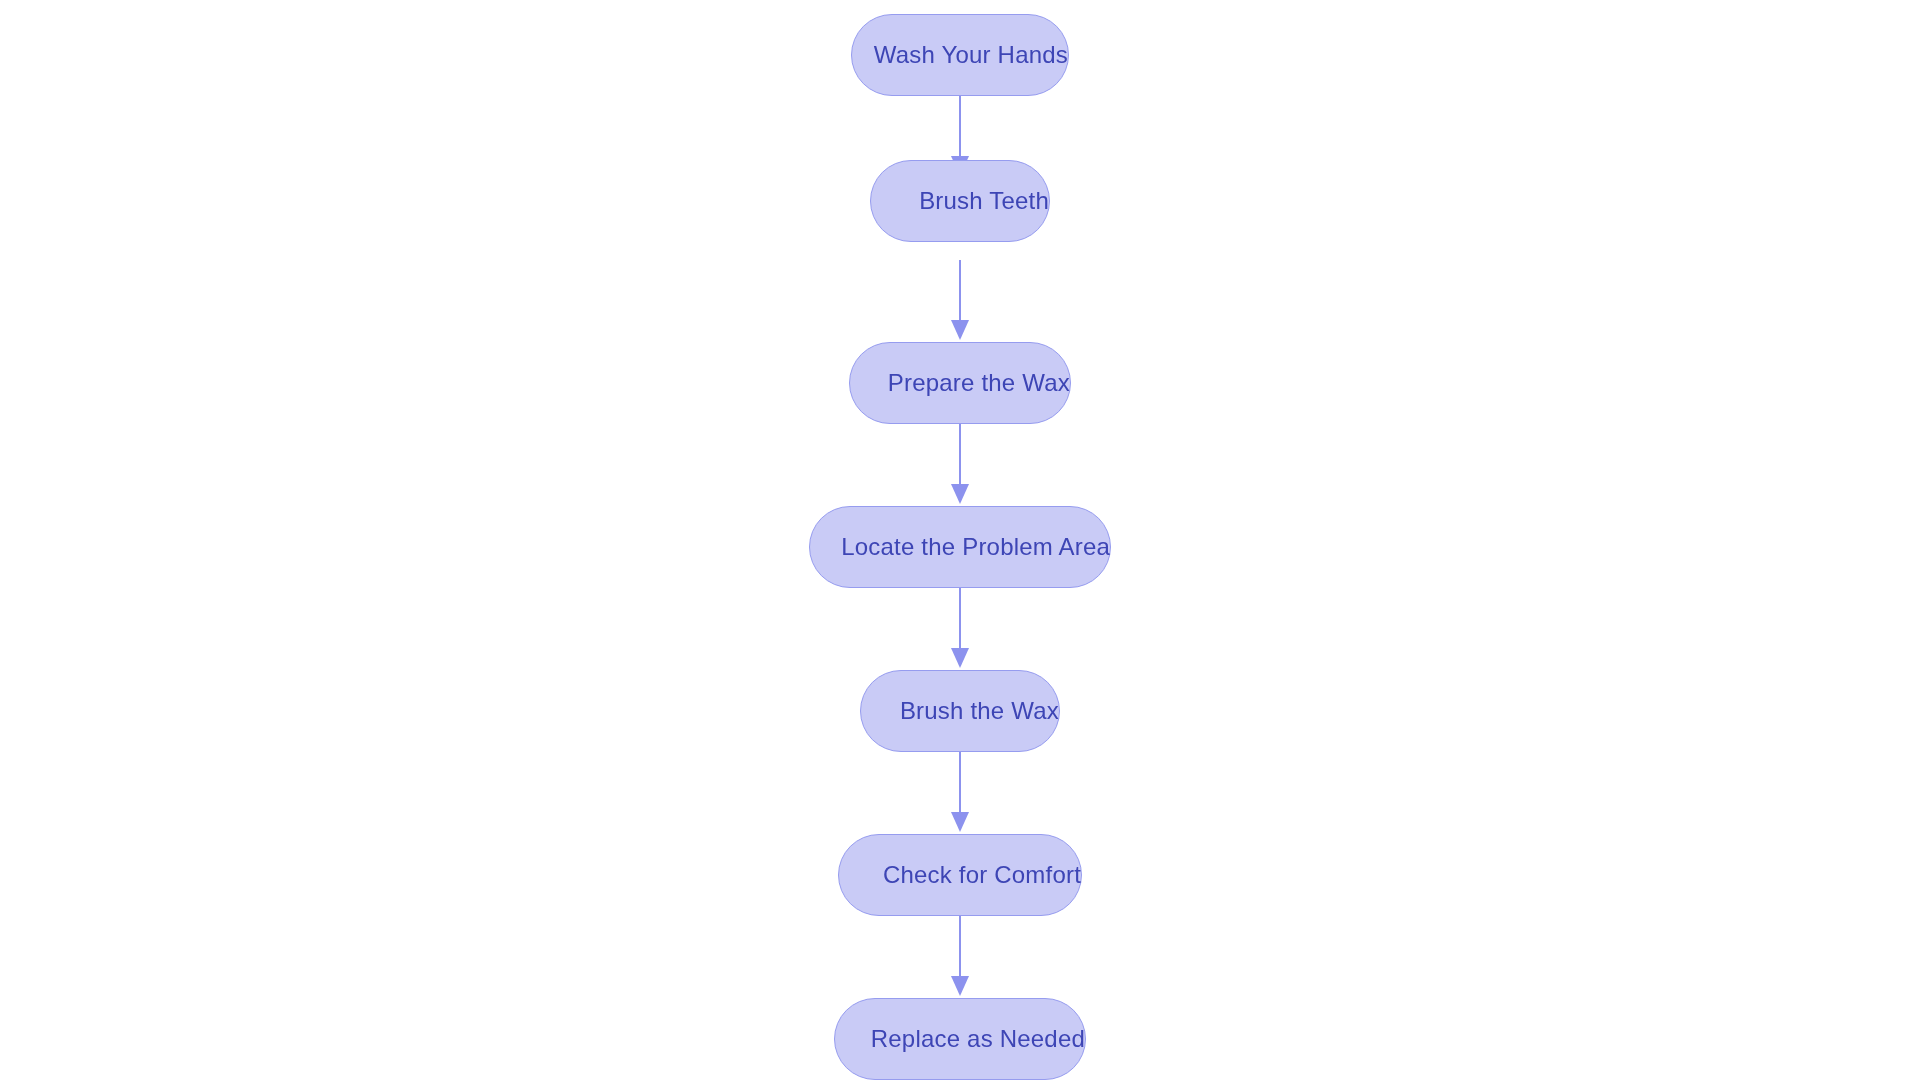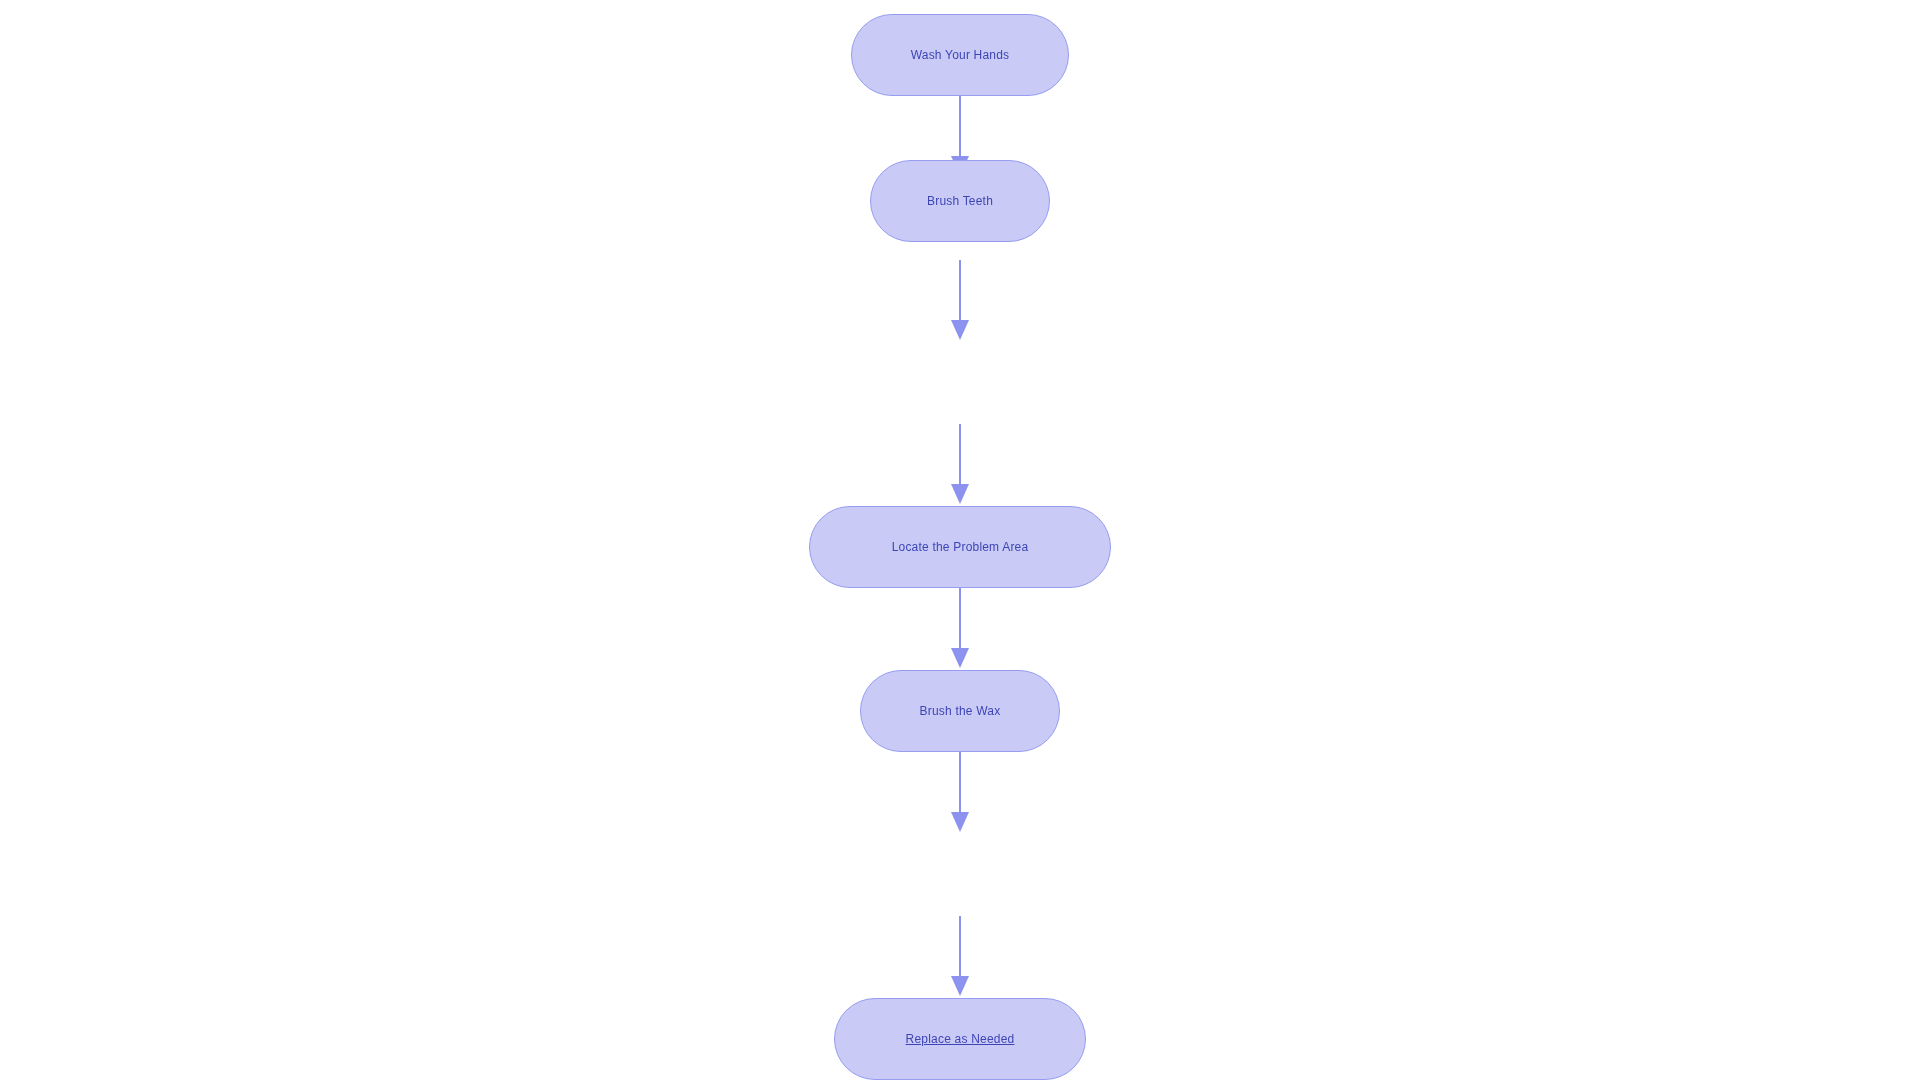--- a/index.html
+++ b/index.html
@@ -18,33 +18,33 @@
   .node{
     position:absolute;
     left:50%;
     transform:translateX(-50%);
     height:82px;
     border-radius:41px;
     background:var(--node-fill);
     border:1.5px solid var(--node-border);
     display:flex;
     align-items:center;
-    justify-content:center;
-    font-size:12px;
+    justify-content:flex-end;
+    font-size:24px;
     color:var(--node-text);
     white-space:nowrap;
     letter-spacing:0.2px;
   }
   .n1{top:14px;width:218px;}
   .n2{top:160px;width:180px;}
   .n3{top:342px;width:222px;}
   .n4{top:506px;width:302px;}
   .n5{top:670px;width:200px;}
   .n6{top:834px;width:244px;}
-  .n7{top:998px;width:252px;text-decoration:underline;}
+  .n7{top:998px;width:252px;}
 
   .arrow{
     position:absolute;
     left:50%;
     transform:translateX(-50%);
     width:20px;
     height:82px;
   }
   .a1{top:96px;}
   .a2{top:260px;}
@@ -89,20 +89,23 @@
 
   <div class="node n2">
     <span>Brush Teeth</span>
   </div>
 
   <div class="arrow a2">
     <div class="line"></div>
     <div class="head"></div>
   </div>
 
+  <div class="node n3">
+    <span>Prepare the Wax</span>
+  </div>
 
   <div class="arrow a3">
     <div class="line"></div>
     <div class="head"></div>
   </div>
 
   <div class="node n4">
     <span>Locate the Problem Area</span>
   </div>
 
@@ -113,20 +116,23 @@
 
   <div class="node n5">
     <span>Brush the Wax</span>
   </div>
 
   <div class="arrow a5">
     <div class="line"></div>
     <div class="head"></div>
   </div>
 
+  <div class="node n6">
+    <span>Check for Comfort</span>
+  </div>
 
   <div class="arrow a6">
     <div class="line"></div>
     <div class="head"></div>
   </div>
 
   <div class="node n7">
     <span>Replace as Needed</span>
   </div>
 

